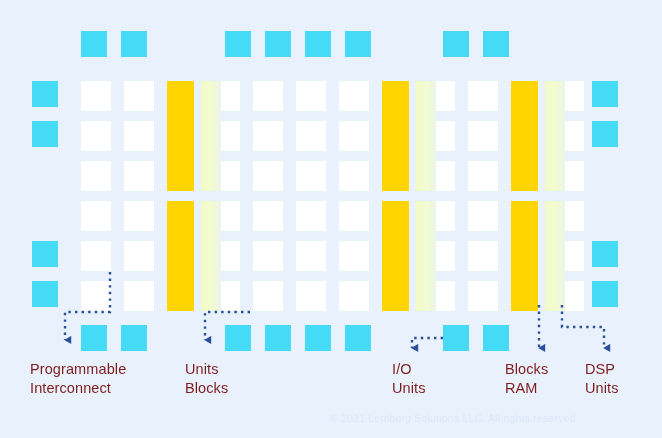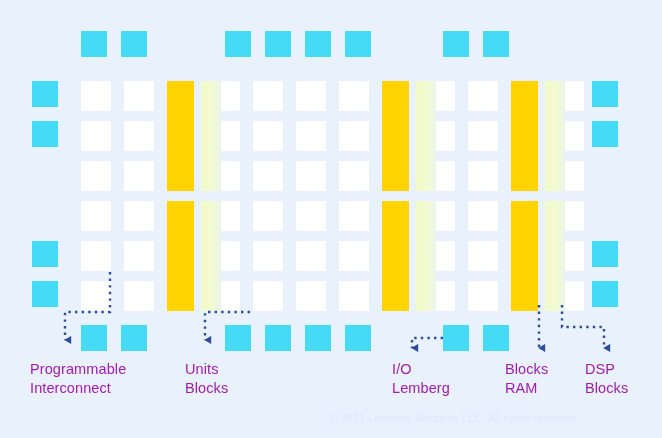--- a/index.html
+++ b/index.html
@@ -29,21 +29,21 @@
     width:27px;
   }
   
   .dsp{
     width:20px;
     background:linear-gradient(90deg,#F2FAC8 0%,#F3FBD2 55%,#EAF4E8 100%);
   }
 
   
   .label{
-    color:#a21caf;
+    color:#7f1d1d;
     font-size:14.5px;
     line-height:19px;
     letter-spacing:.1px;
     white-space:pre-line;
   }
 
   .copyright{
     position:absolute;
     left:330px; top:412px;
     font-size:10.5px;
@@ -166,21 +166,21 @@
       <path d="M539,305 L539,348"></path>
       <path d="M562,305 L562,327 L604,327 L604,348"></path>
     </g>
   </svg>
 
   <div class="label abs" style="left:30px;top:360px;">Programmable
 Interconnect</div>
   <div class="label abs" style="left:185px;top:360px;">Units
 Blocks</div>
   <div class="label abs" style="left:392px;top:360px;">I/O
-Lemberg</div>
+Units</div>
   <div class="label abs" style="left:505px;top:360px;">Blocks
 RAM</div>
   <div class="label abs" style="left:585px;top:360px;">DSP
-Blocks</div>
+Units</div>
 
   <div class="copyright">© 2021 Lemberg Solutions LLC. All rights reserved</div>
 
 </div>
 
 </body></html>

